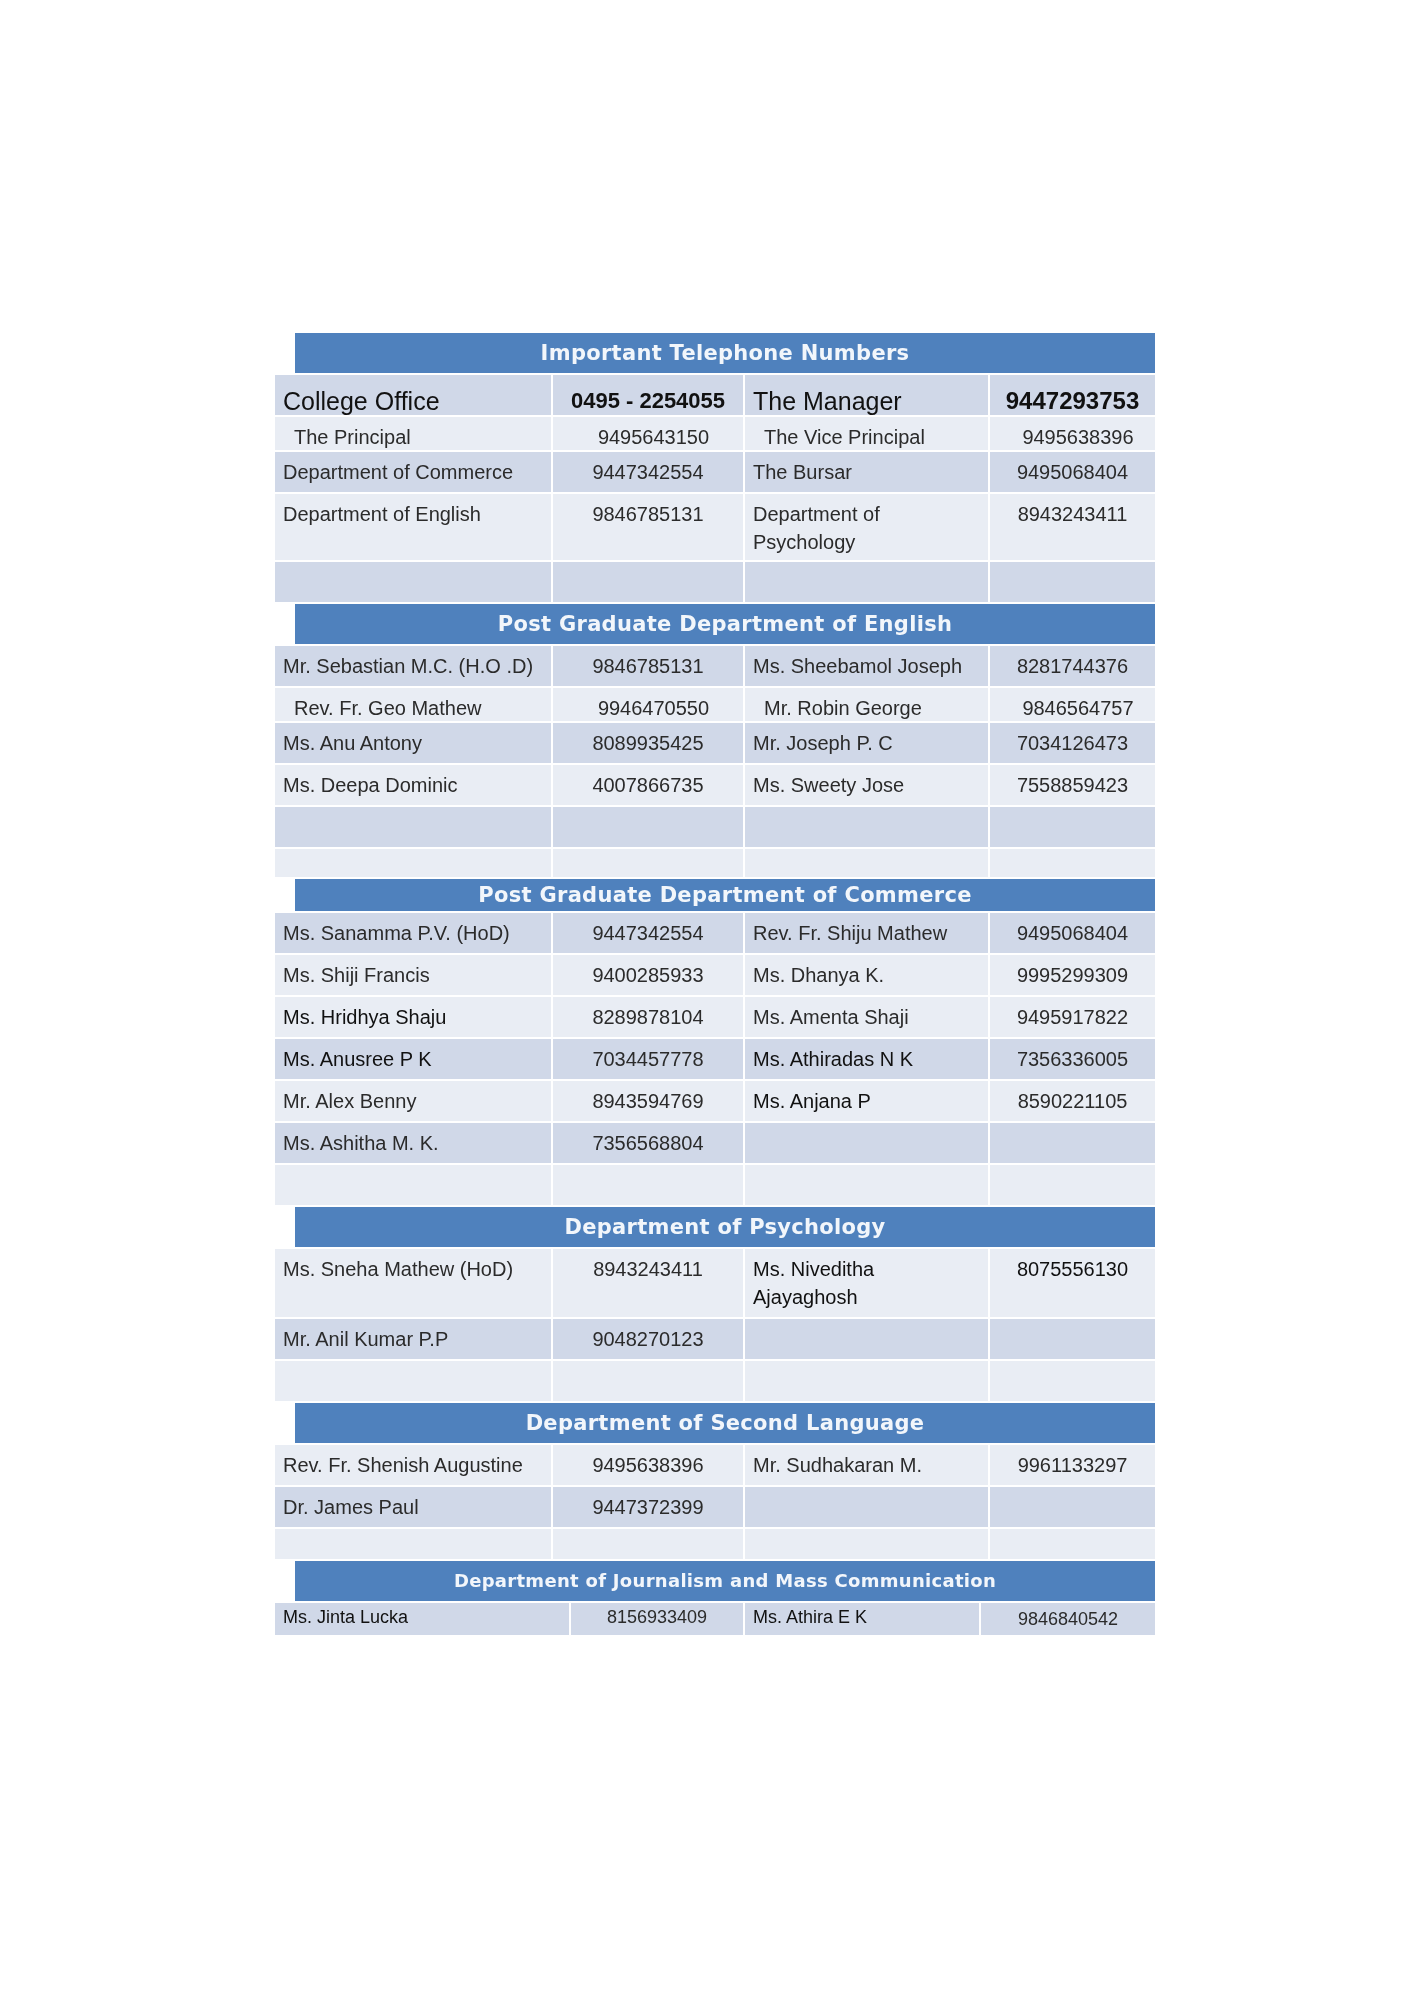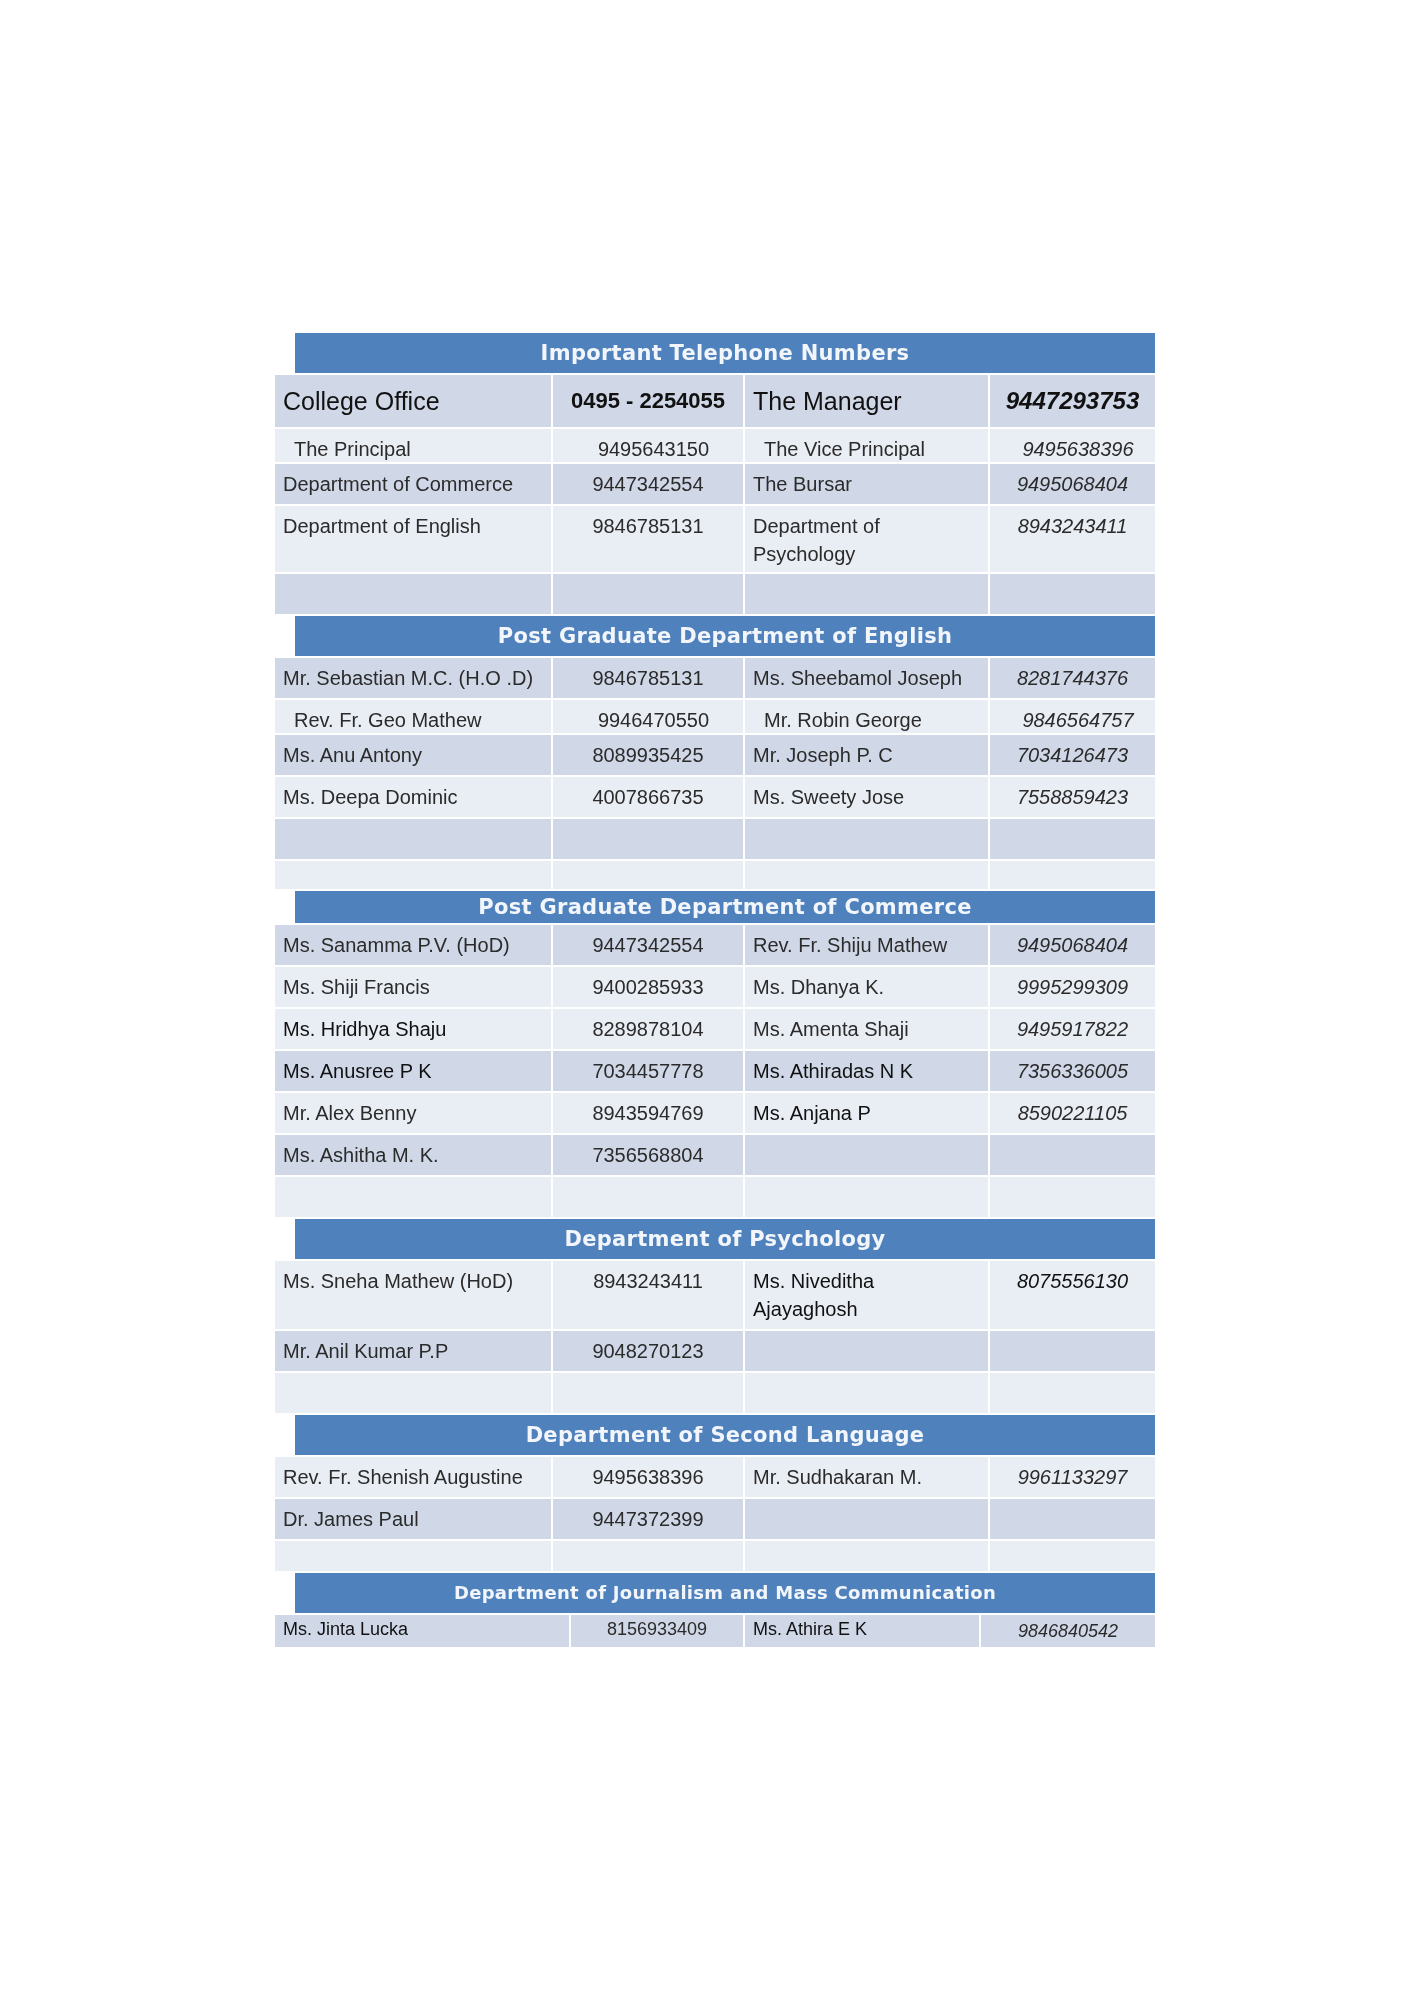--- a/index.html
+++ b/index.html
@@ -2,25 +2,25 @@
 <html><head>
 <meta charset="utf-8">
 <style>
   html, body { margin:0; padding:0; background:#ffffff; }
   body { width:1414px; height:2000px; position:relative; font-family:"Liberation Sans", sans-serif; color:#2b2b2b; }
   .sheet { position:absolute; left:275px; top:333px; width:880px; }
   .band { background:#4f81bd; color:#f2f6fb; font-weight:bold; text-align:center; font-family:"DejaVu Sans", sans-serif; font-size:21px; letter-spacing:0.3px; height:40px; line-height:40px; border-bottom:2px solid #ffffff;margin-left:20px; }
   .band.small { font-size:18px; }
   .row { display:grid; grid-template-columns:278px 192px 245px 165px; border-bottom:2px solid #ffffff; }
   .row > div { border-right:2px solid #ffffff; padding:6px 8px; box-sizing:border-box; font-size:20px; line-height:28px; }
-  .row > div:last-child { border-right:none;font-style:italic; }
+  .row > div:last-child { border-right:none; }
   .row.dark > div { background:#d0d8e8; }
   .row.light > div { background:#e9edf4; }
   .num { text-align:center; }
-  .row.big > div { font-size:25px; height:52px; line-height:40px; color:#111; }
+  .row.big > div { font-size:25px; height:40px; line-height:40px; color:#111; }
   .row.big .num { font-weight:bold; font-size:22px; }
   .row.big .num.strong { font-size:24px; }
   .empty { height:40px; }
   .r40 > div { height:33px;padding-left:19px; }
   .r58 > div { height:66px; }
 </style>
 </head>
 <body>
 
 <div class="sheet">

